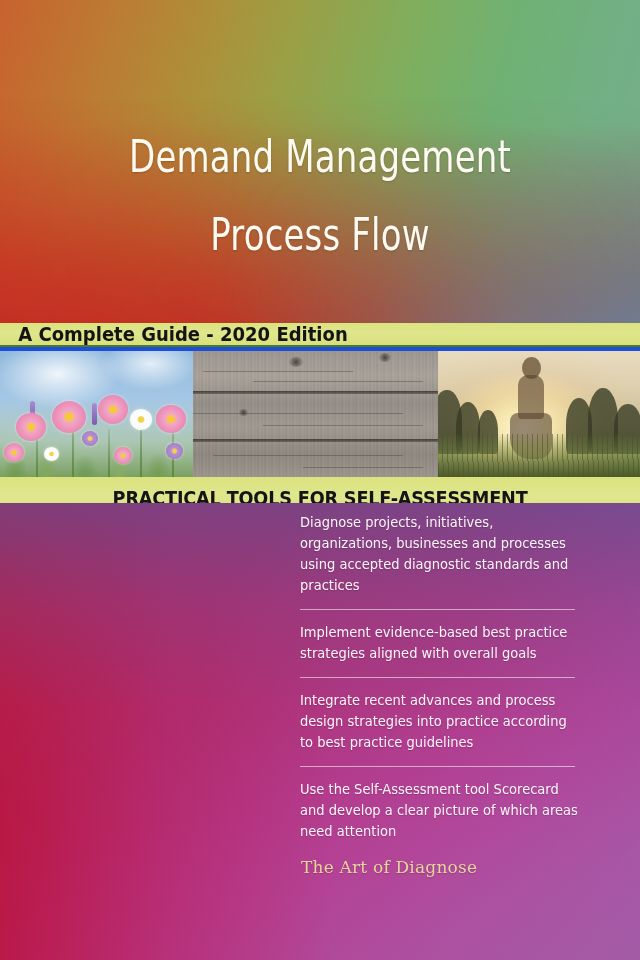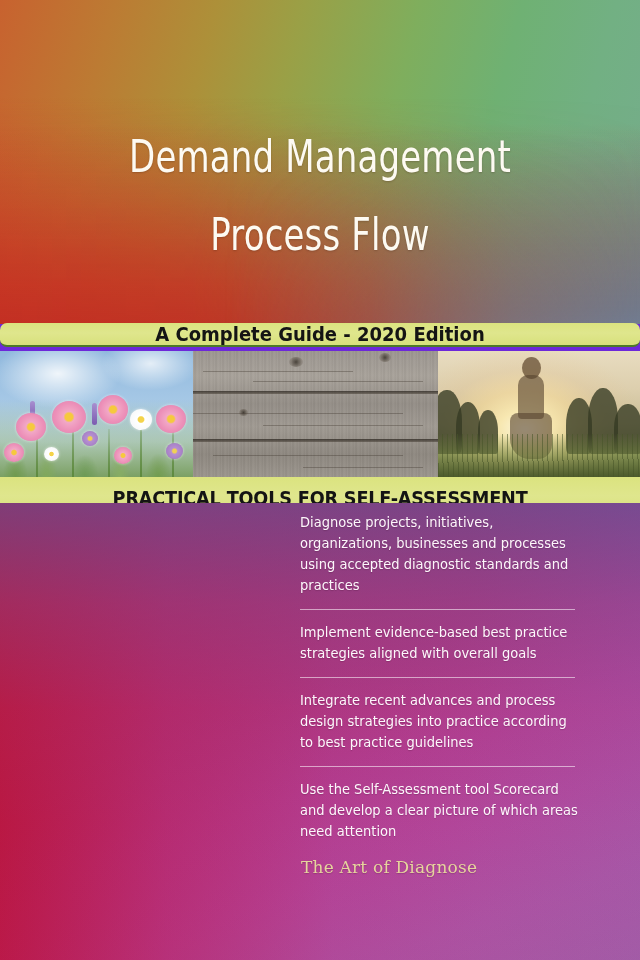--- a/index.html
+++ b/index.html
@@ -9,21 +9,21 @@
   }
   body {
     font-family: "Liberation Sans", sans-serif;
   }
 
   .cover {
     position: relative;
     width: 640px;
     height: 960px;
     overflow: hidden;
-    background: #6d28d9;
+    background: #1d4ed8;
   }
 
   
   .top-region {
     position: absolute;
     left: 0; top: 0;
     width: 640px;
     height: 324px;
     background:
       linear-gradient(to bottom,
@@ -97,22 +97,20 @@
     position: absolute;
     left: 0;
     top: 323px;
     width: 640px;
     height: 24px;
     background: linear-gradient(to bottom, #dbe37f 0%, #dfe68d 45%, #d8e07c 100%);
     border-bottom: 2px solid #4d7a28;
     box-sizing: border-box;
     display: flex;
     align-items: center;
-    justify-content: center;
-    border-radius: 7px;
   }
   .subtitle-text {
     color: #141414;
     font-size: 20px;
     font-weight: bold;
     font-family: "DejaVu Sans", sans-serif;
     transform: scaleX(0.9);
     white-space: nowrap;
   }
 

